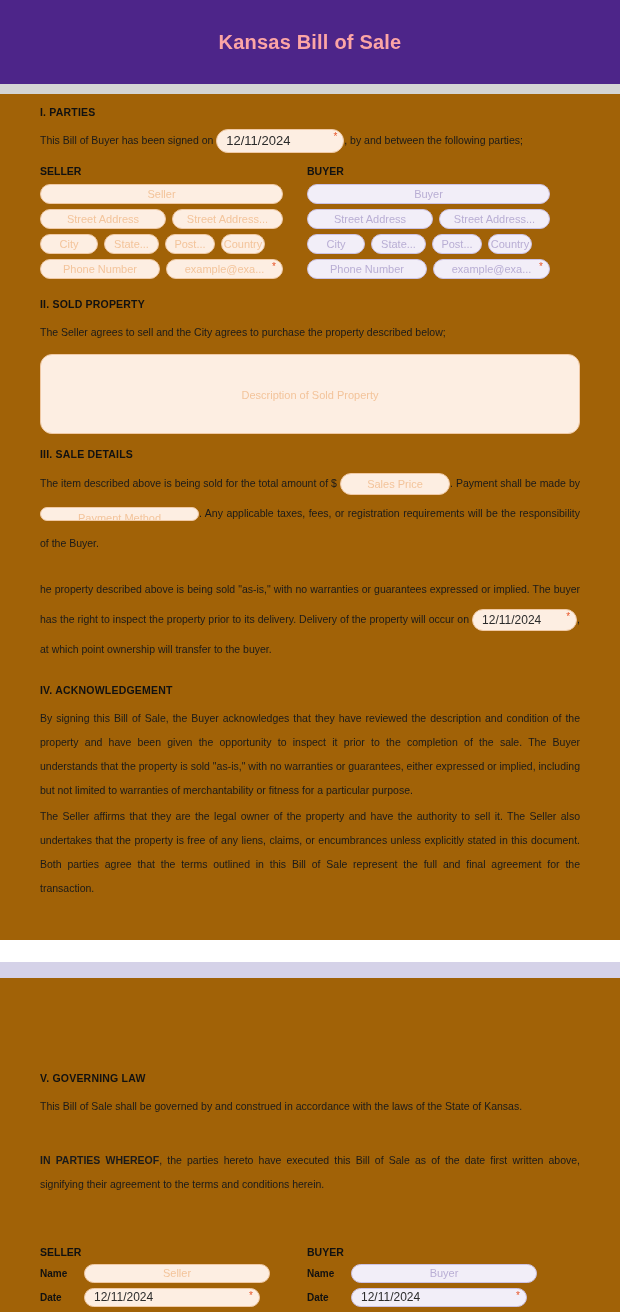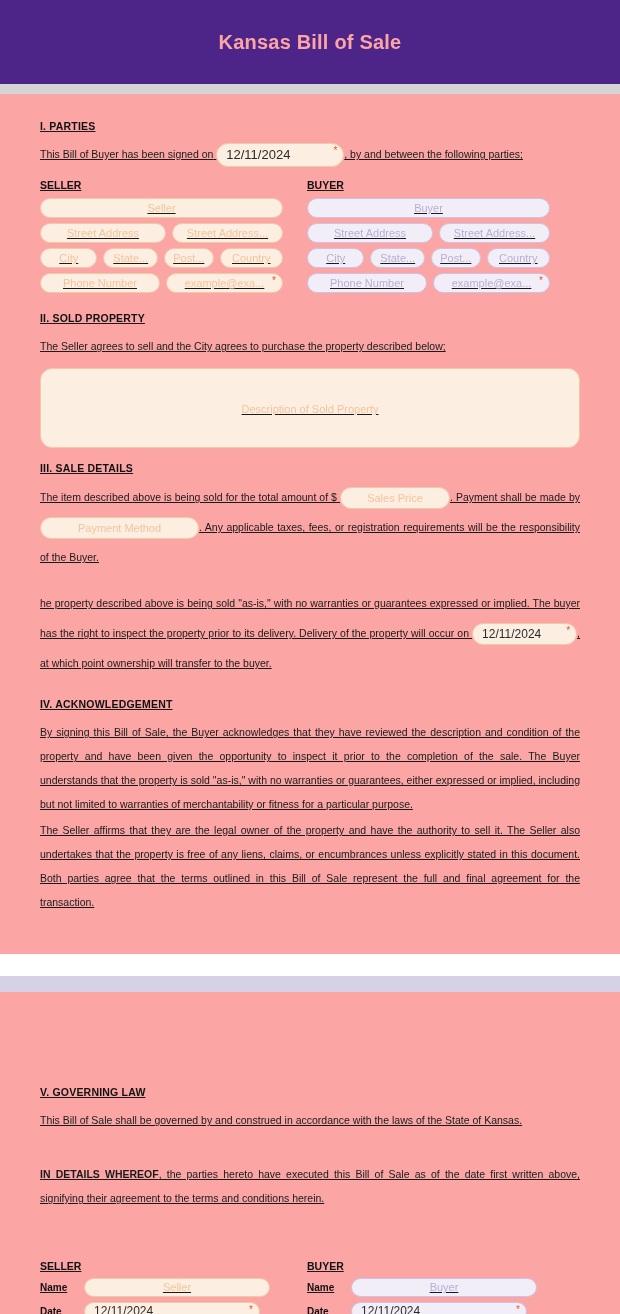--- a/index.html
+++ b/index.html
@@ -33,24 +33,23 @@
     font-weight: bold;
     letter-spacing: 0.2px;
   }
   .header-shadow {
     height: 10px;
     background: #d4d4d4;
   }
 
   
   .sheet {
-    padding: 18px 40px 0 40px;
+    padding: 4px 40px 0 40px;
     box-sizing: border-box;
-    background: #fca5a5;
-    text-decoration: underline;
+    background: #a16207;
   }
   .sheet.lower { padding-top: 0; }
 
   .section-title {
     font-size: 10.5px;
     font-weight: bold;
     color: #111111;
     letter-spacing: 0.2px;
     margin: 8px 0 0 0;
   }
@@ -116,35 +115,35 @@
     color: #111111;
     margin-bottom: 7px;
   }
   .row { display: flex; gap: 6px; margin-bottom: 5px; }
   .f-name   { width: 100%; height: 20px; line-height: 18px; }
   .f-addr1  { width: 126px; height: 20px; line-height: 18px; }
   .f-addr2  { width: 111px; height: 20px; line-height: 18px; }
   .f-city   { width: 58px; height: 20px; line-height: 18px; }
   .f-state  { width: 55px; height: 20px; line-height: 18px; }
   .f-post   { width: 50px; height: 20px; line-height: 18px; }
-  .f-country{ width: 64px; height: 20px; line-height: 18px; }
+  .f-country{ width: 44px; height: 20px; line-height: 18px; }
   .f-phone  { width: 120px; height: 20px; line-height: 18px; }
   .f-email  { width: 117px; height: 20px; line-height: 18px; }
 
   
   .f-date-signed {
     width: 128px; height: 24px; line-height: 22px;
     font-size: 13px;
   }
   .f-date-delivery {
     width: 105px; height: 22px; line-height: 20px;
     font-size: 12px;
   }
   .f-sales-price { width: 110px; height: 22px; line-height: 20px; }
-  .f-payment-method { width: 159px; height: 22px; line-height: 20px; }
+  .f-payment-method { width: 159px; height: 14px; line-height: 20px; }
 
   
   .f-description {
     display: block;
     width: 100%;
     height: 80px;
     line-height: 80px;
     margin-top: 10px;
     font-size: 11px;
   }
@@ -292,21 +291,21 @@
 
   <div class="sheet lower">
     <div class="spacer-lg"></div>
 
     <div class="section-title">V. GOVERNING LAW</div>
     <p class="body-text">This Bill of Sale shall be governed by and construed in accordance with the laws of the State of Kansas.</p>
 
     <div class="spacer-sm"></div>
 
     <p class="body-text justify">
-      <b>IN DETAILS WHEREOF</b><span>, the parties hereto have executed this Bill of Sale as of the date first written above, signifying their agreement to the terms and conditions herein.</span>
+      <b>IN PARTIES WHEREOF</b><span>, the parties hereto have executed this Bill of Sale as of the date first written above, signifying their agreement to the terms and conditions herein.</span>
     </p>
 
     <div class="spacer-md"></div>
 
     <div class="sig-cols">
 
       <div class="sig-col">
         <div class="sig-head">SELLER</div>
         <div class="sig-line">
           <span class="sig-key">Name</span>

